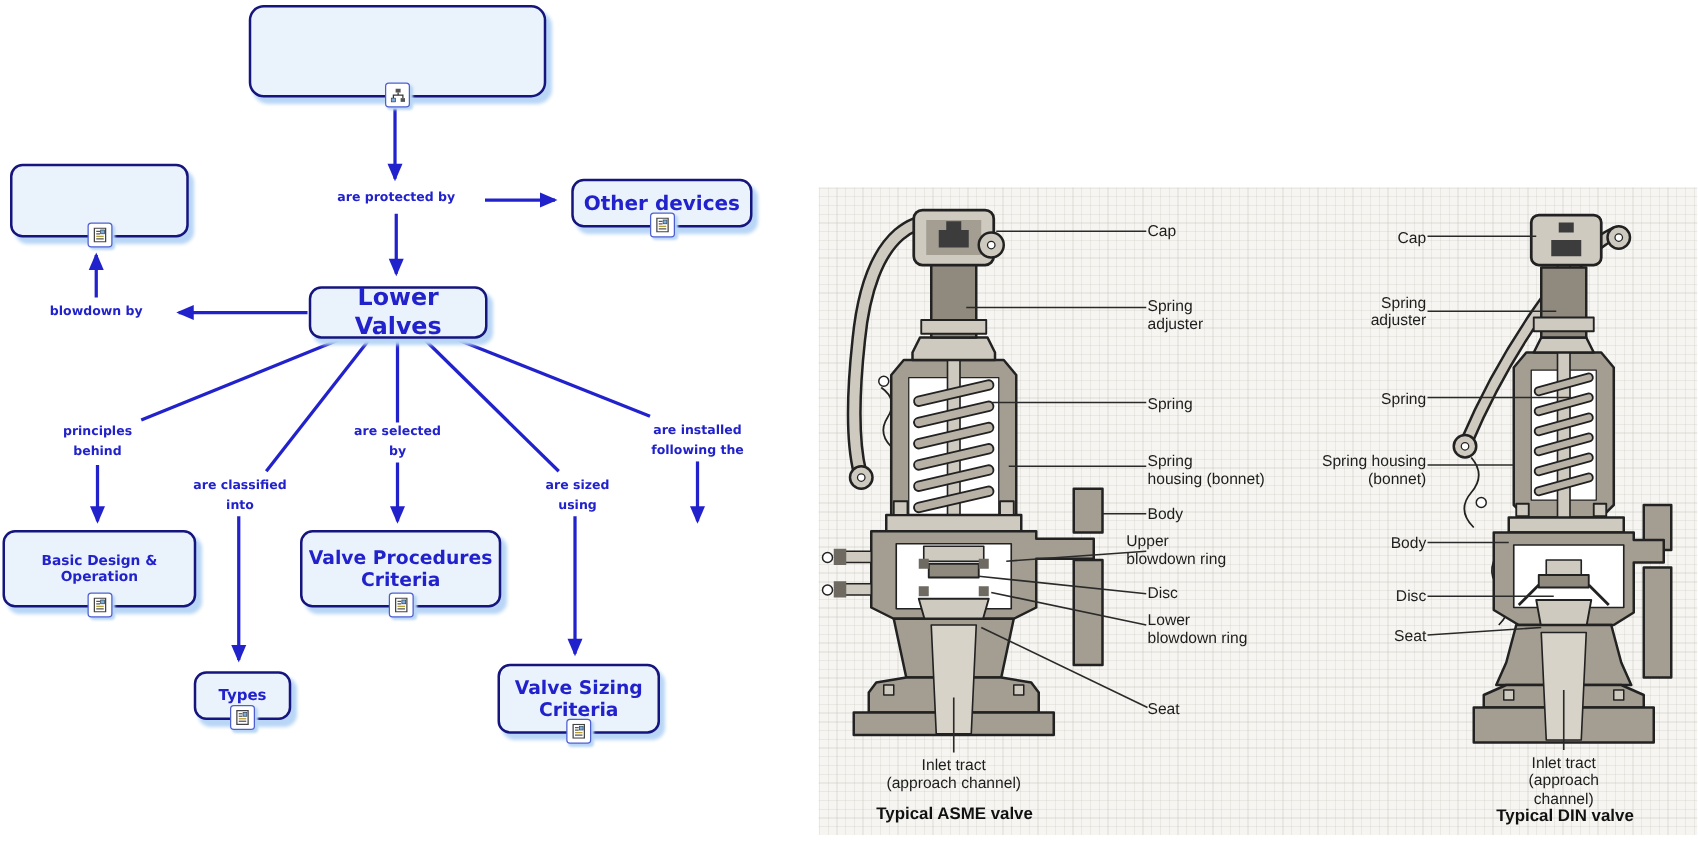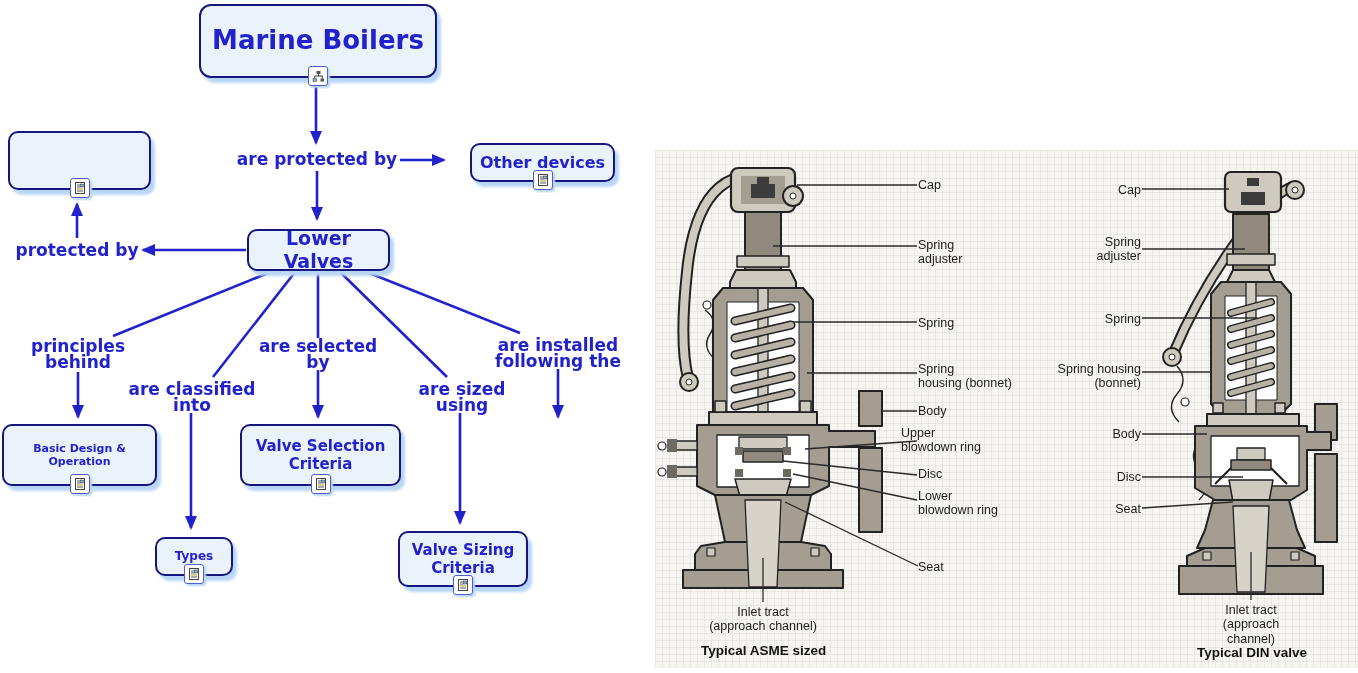--- a/index.html
+++ b/index.html
@@ -1,21 +1,21 @@
 <!DOCTYPE html>
 <html><head>
 <meta charset="utf-8">
 <style>
   html,body{margin:0;padding:0;background:#fff;}
   .stage{position:relative;width:1358px;height:673px;background:#ffffff;overflow:hidden;
          font-family:"DejaVu Sans",sans-serif;}
   
   .cmap-lines{position:absolute;left:0;top:0;z-index:1;pointer-events:none;}
   .clabel{position:absolute;transform:translateX(-50%);z-index:2;background:#ffffff;
-          color:#2222cc;font-weight:bold;font-size:17px;line-height:16px;text-align:center;
+          color:#2222cc;font-weight:bold;font-size:10px;line-height:16px;text-align:center;
           white-space:pre-line;padding:0 3px;}
   .cnode{position:absolute;z-index:3;display:flex;align-items:center;justify-content:center;
          background:#eaf2fb;border:2.5px solid #15157d;border-radius:10px;color:#2222cc;
          font-weight:bold;text-align:center;white-space:pre-line;line-height:1.22;
          box-shadow:4px 5px 3px #b9d6f6;}
   .nicon{position:absolute;left:50%;bottom:-10px;transform:translateX(-50%);width:18px;height:18px;
          background:#fff;border:1.5px solid #4d5fd0;border-radius:3px;
          box-shadow:2px 2px 2px #b9d6f6;display:flex;align-items:center;justify-content:center;}
   
   .vpanel{position:absolute;left:655px;top:150px;width:703px;height:518px;z-index:1;
@@ -53,34 +53,33 @@
       <path d="M335,267 L447,377"></path>
       <path d="M354,267 L520,333"></path>
       <path d="M78,372 V417" marker-end="url(#ah)"></path>
       <path d="M191,412 V528" marker-end="url(#ah)"></path>
       <path d="M460,412 V523" marker-end="url(#ah)"></path>
       <path d="M558,369 V417" marker-end="url(#ah)"></path>
     </g>
   </svg>
 
   <div class="clabel" style="left:317px;top:151px">are protected by</div>
-  <div class="clabel" style="left:77px;top:242px">protected by</div>
+  <div class="clabel" style="left:77px;top:242px">blowdown by</div>
   <div class="clabel" style="left:78px;top:338px">principles
 behind</div>
   <div class="clabel" style="left:192px;top:381px">are classified
 into</div>
   <div class="clabel" style="left:318px;top:338px">are selected
 by</div>
   <div class="clabel" style="left:462px;top:381px">are sized
 using</div>
   <div class="clabel" style="left:558px;top:337px">are installed
 following the</div>
 
   <div class="cnode" style="left:199px;top:4px;width:234px;height:70px;font-size:26px;border-radius:12px">
-    <span>Marine Boilers</span>
     <span class="nicon">
       <svg width="13" height="13" viewBox="0 0 13 13">
         <rect x="4.5" y="1" width="4" height="3" fill="#555"></rect>
         <path d="M6.5,4 V6 M2.7,8.5 V6 H10.3 V8.5" fill="none" stroke="#333" stroke-width="1"></path>
         <rect x="1" y="8.5" width="3.5" height="3" fill="#7aaede" stroke="#333" stroke-width="0.5"></rect>
         <rect x="8.5" y="8.5" width="3.5" height="3" fill="#555"></rect>
       </svg>
     </span>
   </div>
 
@@ -90,21 +89,21 @@
         <rect x="1.5" y="0.5" width="9" height="11" fill="#fff" stroke="#444" stroke-width="1"></rect>
         <rect x="6.5" y="2" width="3" height="3" fill="#7aaede" stroke="#345" stroke-width="0.6"></rect>
         <line x1="3" y1="3" x2="6" y2="3" stroke="#555"></line>
           <line x1="3" y1="5" x2="6" y2="5" stroke="#555"></line>
         <line x1="3" y1="7" x2="9" y2="7" stroke="#b69b2e"></line>
           <line x1="3" y1="9" x2="9" y2="9" stroke="#555"></line>
       </svg>
     </span>
   </div>
 
-  <div class="cnode" style="left:470px;top:143px;width:141px;height:35px;font-size:16px">
+  <div class="cnode" style="left:457px;top:143px;width:141px;height:35px;font-size:16px">
     <span>Other devices</span>
     <span class="nicon">
       <svg width="12" height="12" viewBox="0 0 12 12">
         <rect x="1.5" y="0.5" width="9" height="11" fill="#fff" stroke="#444" stroke-width="1"></rect>
         <rect x="6.5" y="2" width="3" height="3" fill="#7aaede" stroke="#345" stroke-width="0.6"></rect>
         <line x1="3" y1="3" x2="6" y2="3" stroke="#555"></line>
           <line x1="3" y1="5" x2="6" y2="5" stroke="#555"></line>
         <line x1="3" y1="7" x2="9" y2="7" stroke="#b69b2e"></line>
           <line x1="3" y1="9" x2="9" y2="9" stroke="#555"></line>
       </svg>
@@ -124,21 +123,21 @@
         <rect x="6.5" y="2" width="3" height="3" fill="#7aaede" stroke="#345" stroke-width="0.6"></rect>
         <line x1="3" y1="3" x2="6" y2="3" stroke="#555"></line>
           <line x1="3" y1="5" x2="6" y2="5" stroke="#555"></line>
         <line x1="3" y1="7" x2="9" y2="7" stroke="#b69b2e"></line>
           <line x1="3" y1="9" x2="9" y2="9" stroke="#555"></line>
       </svg>
     </span>
   </div>
 
   <div class="cnode" style="left:240px;top:424px;width:157px;height:58px;font-size:15px">
-    <span>Valve Selection
+    <span>Valve Procedures
 Criteria</span>
     <span class="nicon">
       <svg width="12" height="12" viewBox="0 0 12 12">
         <rect x="1.5" y="0.5" width="9" height="11" fill="#fff" stroke="#444" stroke-width="1"></rect>
         <rect x="6.5" y="2" width="3" height="3" fill="#7aaede" stroke="#345" stroke-width="0.6"></rect>
         <line x1="3" y1="3" x2="6" y2="3" stroke="#555"></line>
           <line x1="3" y1="5" x2="6" y2="5" stroke="#555"></line>
         <line x1="3" y1="7" x2="9" y2="7" stroke="#b69b2e"></line>
           <line x1="3" y1="9" x2="9" y2="9" stroke="#555"></line>
       </svg>
@@ -335,21 +334,21 @@
 housing (bonnet)</div>
     <div class="vlabel" style="left:263px;top:254px">Body</div>
     <div class="vlabel" style="left:246px;top:276px">Upper
 blowdown ring</div>
     <div class="vlabel" style="left:263px;top:317px">Disc</div>
     <div class="vlabel" style="left:263px;top:339px">Lower
 blowdown ring</div>
     <div class="vlabel" style="left:263px;top:410px">Seat</div>
     <div class="vlabel c" style="left:108px;top:455px">Inlet tract
 (approach channel)</div>
-    <div class="vcaption" style="left:46px;top:493px">Typical ASME sized</div>
+    <div class="vcaption" style="left:46px;top:493px">Typical ASME valve</div>
 
     <div class="vlabel r" style="right:217px;top:33px">Cap</div>
     <div class="vlabel r" style="right:217px;top:85px">Spring
 adjuster</div>
     <div class="vlabel r" style="right:217px;top:162px">Spring</div>
     <div class="vlabel r" style="right:217px;top:212px">Spring housing
 (bonnet)</div>
     <div class="vlabel r" style="right:217px;top:277px">Body</div>
     <div class="vlabel r" style="right:217px;top:320px">Disc</div>
     <div class="vlabel r" style="right:217px;top:352px">Seat</div>

